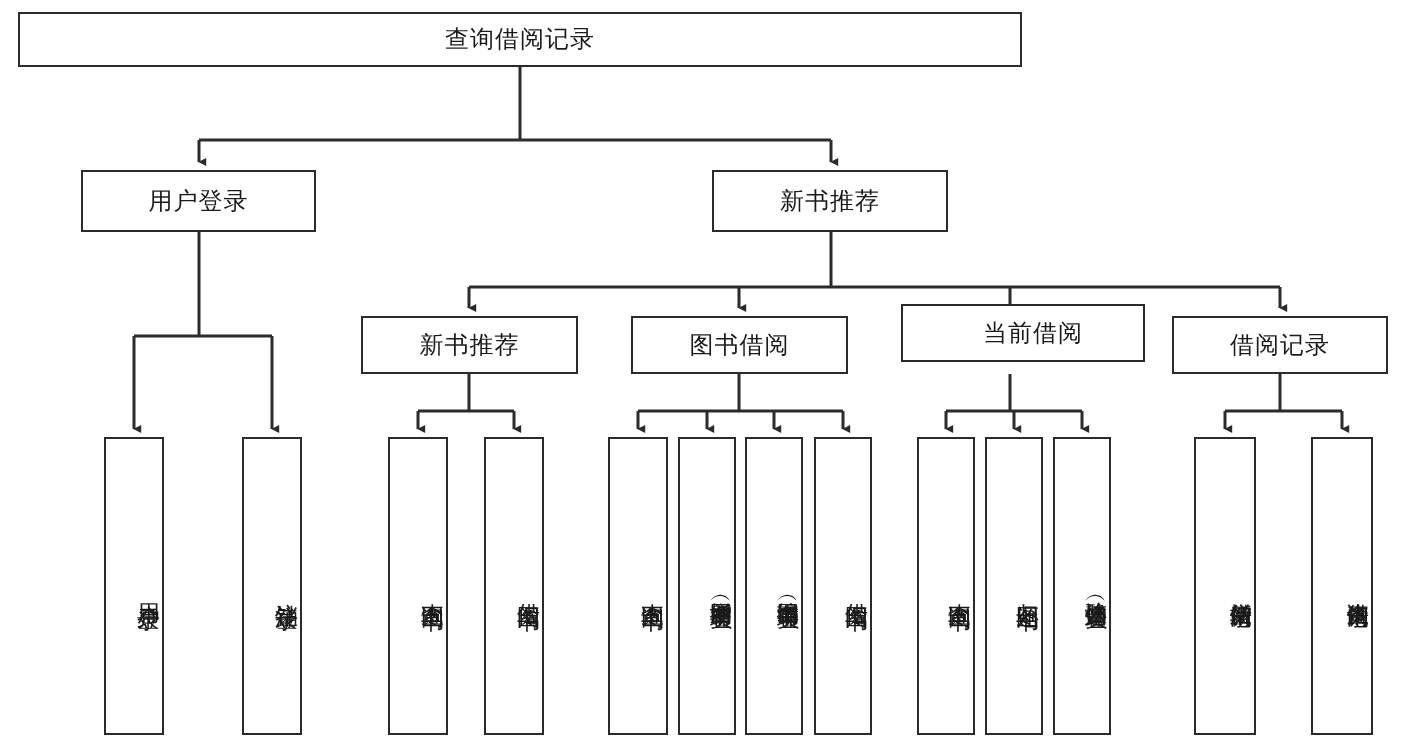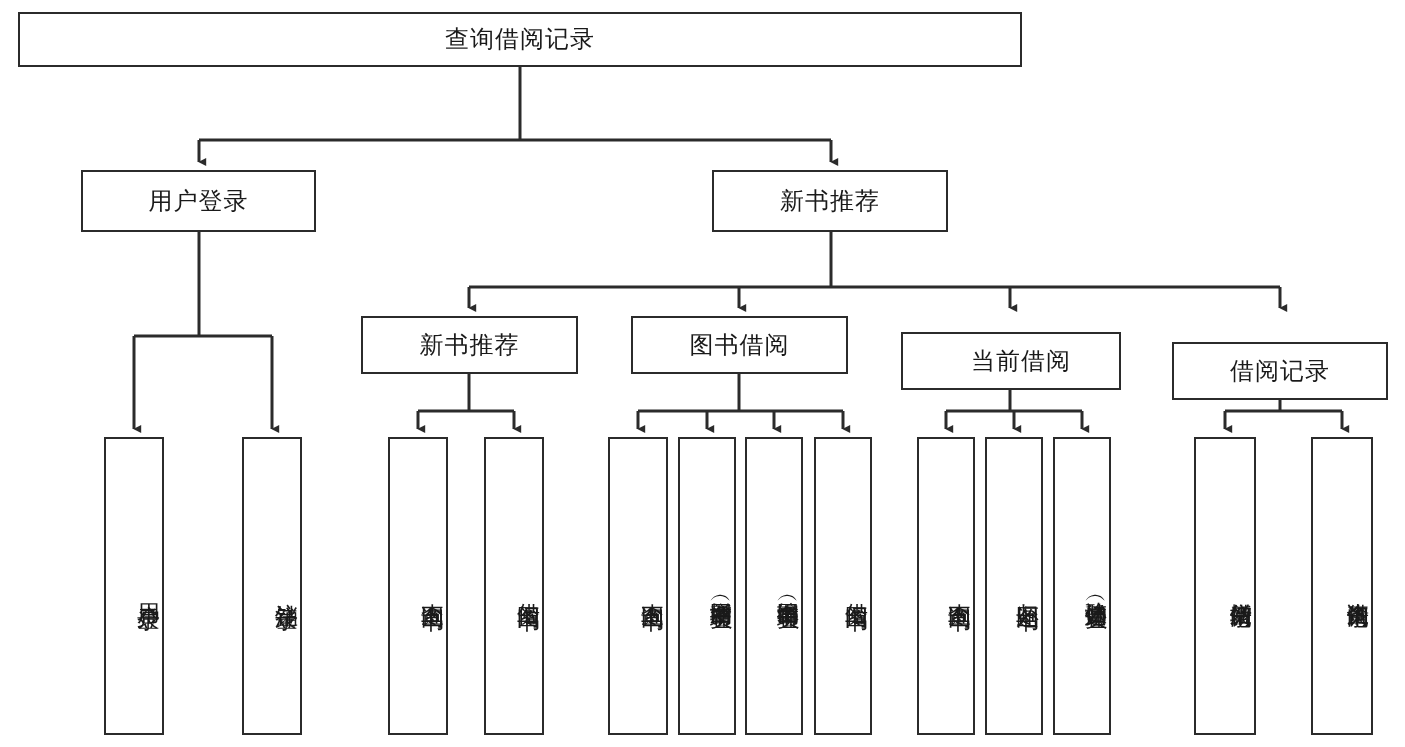--- a/index.html
+++ b/index.html
@@ -118,22 +118,22 @@
     </g>
   </svg>
 
   <div class="node-box node-h" style="left:18px; top:12px; width:1004px; height:55px;">查询借阅记录</div>
 
   <div class="node-box node-h" style="left:81px; top:170px; width:235px; height:62px;">用户登录</div>
   <div class="node-box node-h" style="left:712px; top:170px; width:236px; height:62px;">新书推荐</div>
 
   <div class="node-box node-h" style="left:631px; top:316px; width:217px; height:58px;">图书借阅</div>
   <div class="node-box node-h" style="left:361px; top:316px; width:217px; height:58px;">新书推荐</div>
-  <div class="node-box node-h" style="left:901px; top:332px; width:220px; height:58px;padding-left:20px;">当前借阅</div>
-  <div class="node-box node-h" style="left:1172px; top:316px; width:216px; height:58px;margin-top:26px;">借阅记录</div>
+  <div class="node-box node-h" style="left:901px; top:304px; width:244px; height:58px;padding-left:20px;">当前借阅</div>
+  <div class="node-box node-h" style="left:1172px; top:316px; width:216px; height:58px;">借阅记录</div>
 
   <div class="node-box node-v" style="left:104px; top:437px; width:60px; height:298px;">用户登录</div>
   <div class="node-box node-v" style="left:242px; top:437px; width:60px; height:298px;">注销登录</div>
   <div class="node-box node-v" style="left:388px; top:437px; width:60px; height:298px;">查询图书</div>
   <div class="node-box node-v" style="left:484px; top:437px; width:60px; height:298px;">借阅图书</div>
   <div class="node-box node-v" style="left:608px; top:437px; width:60px; height:298px;">查询图书</div>
   <div class="node-box node-v tall-text" style="left:678px; top:437px; width:58px; height:298px;">新增图书（管理员）</div>
   <div class="node-box node-v tall-text" style="left:745px; top:437px; width:58px; height:298px;">编辑图书（管理员）</div>
   <div class="node-box node-v" style="left:814px; top:437px; width:58px; height:298px;">借阅图书</div>
   <div class="node-box node-v" style="left:917px; top:437px; width:58px; height:298px;">查询图书</div>

